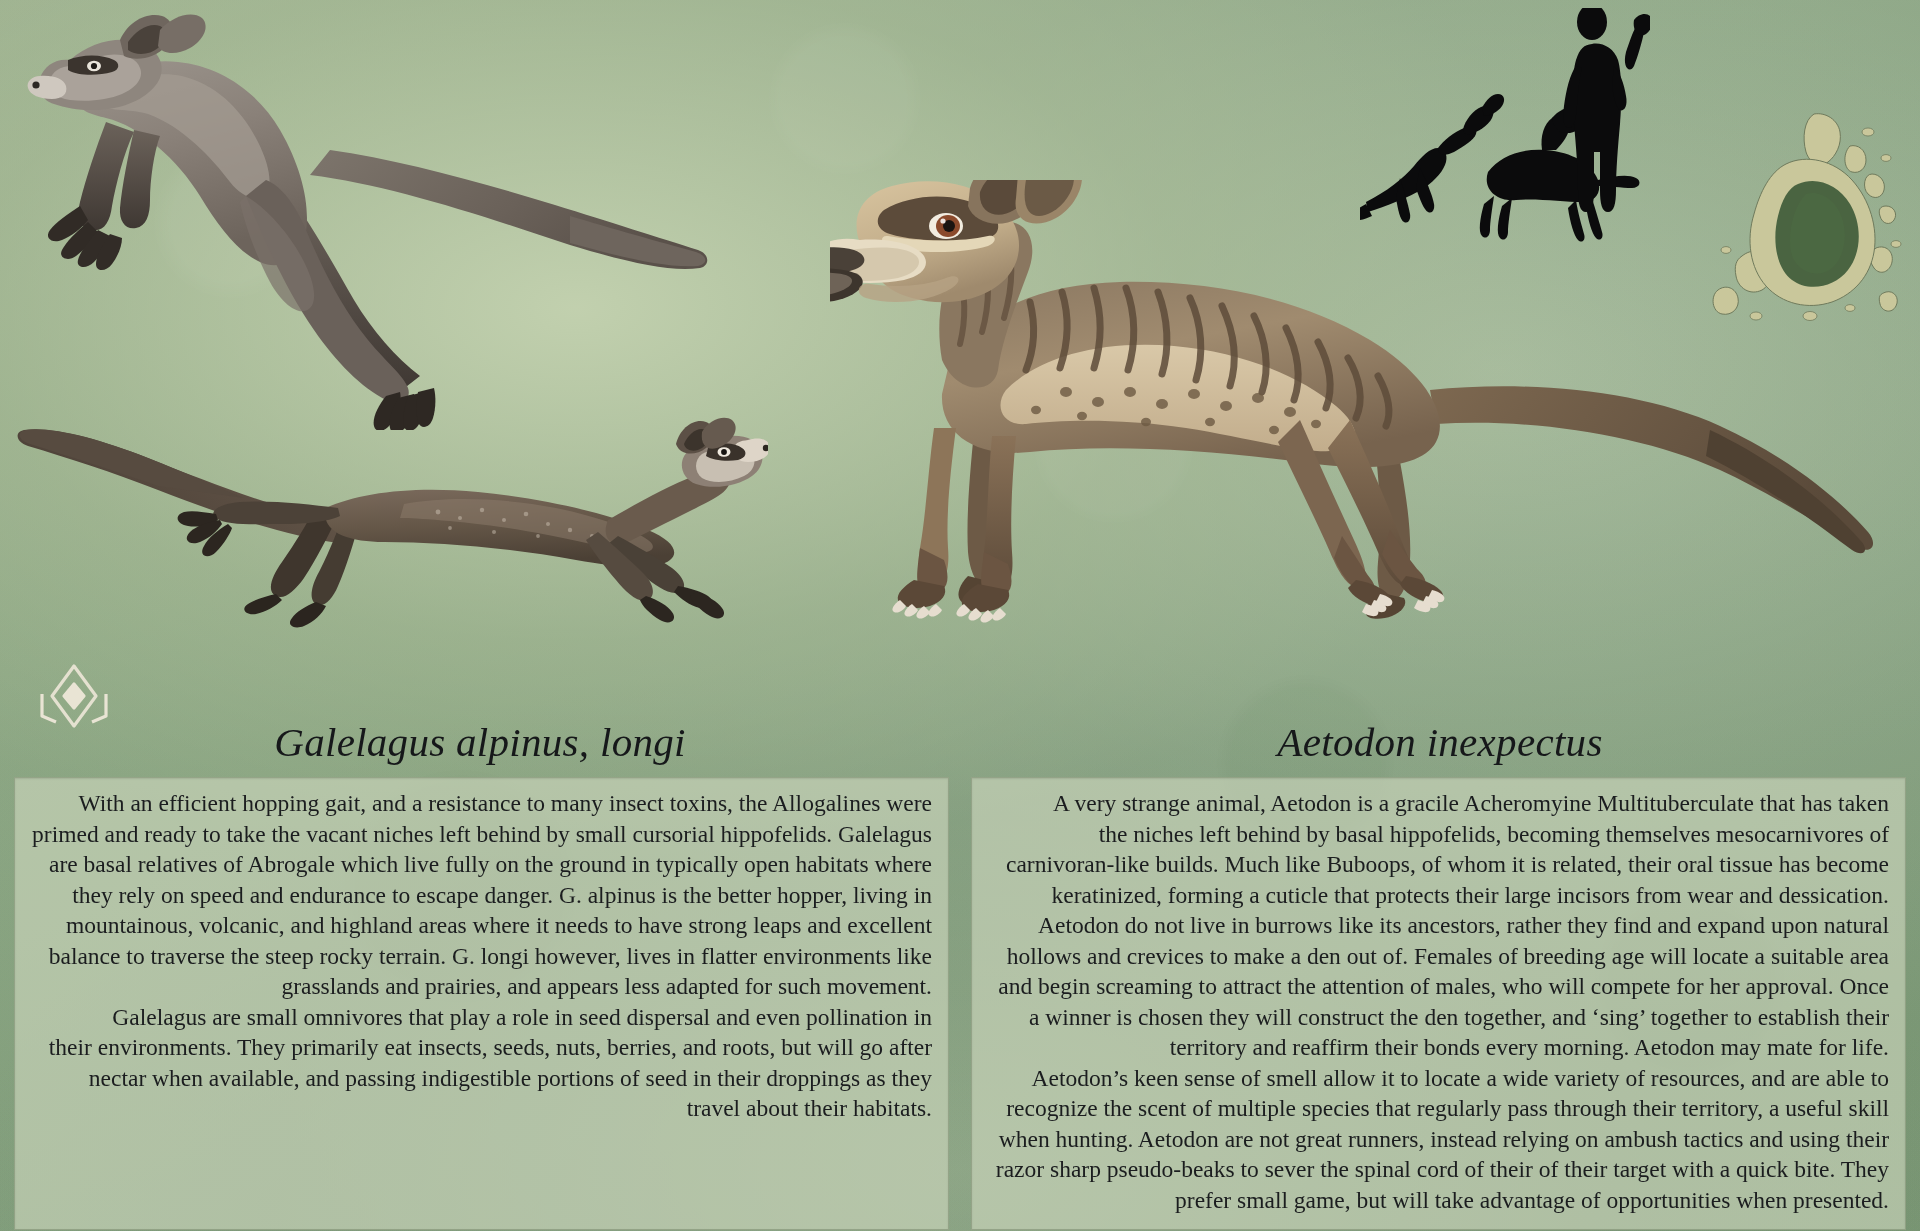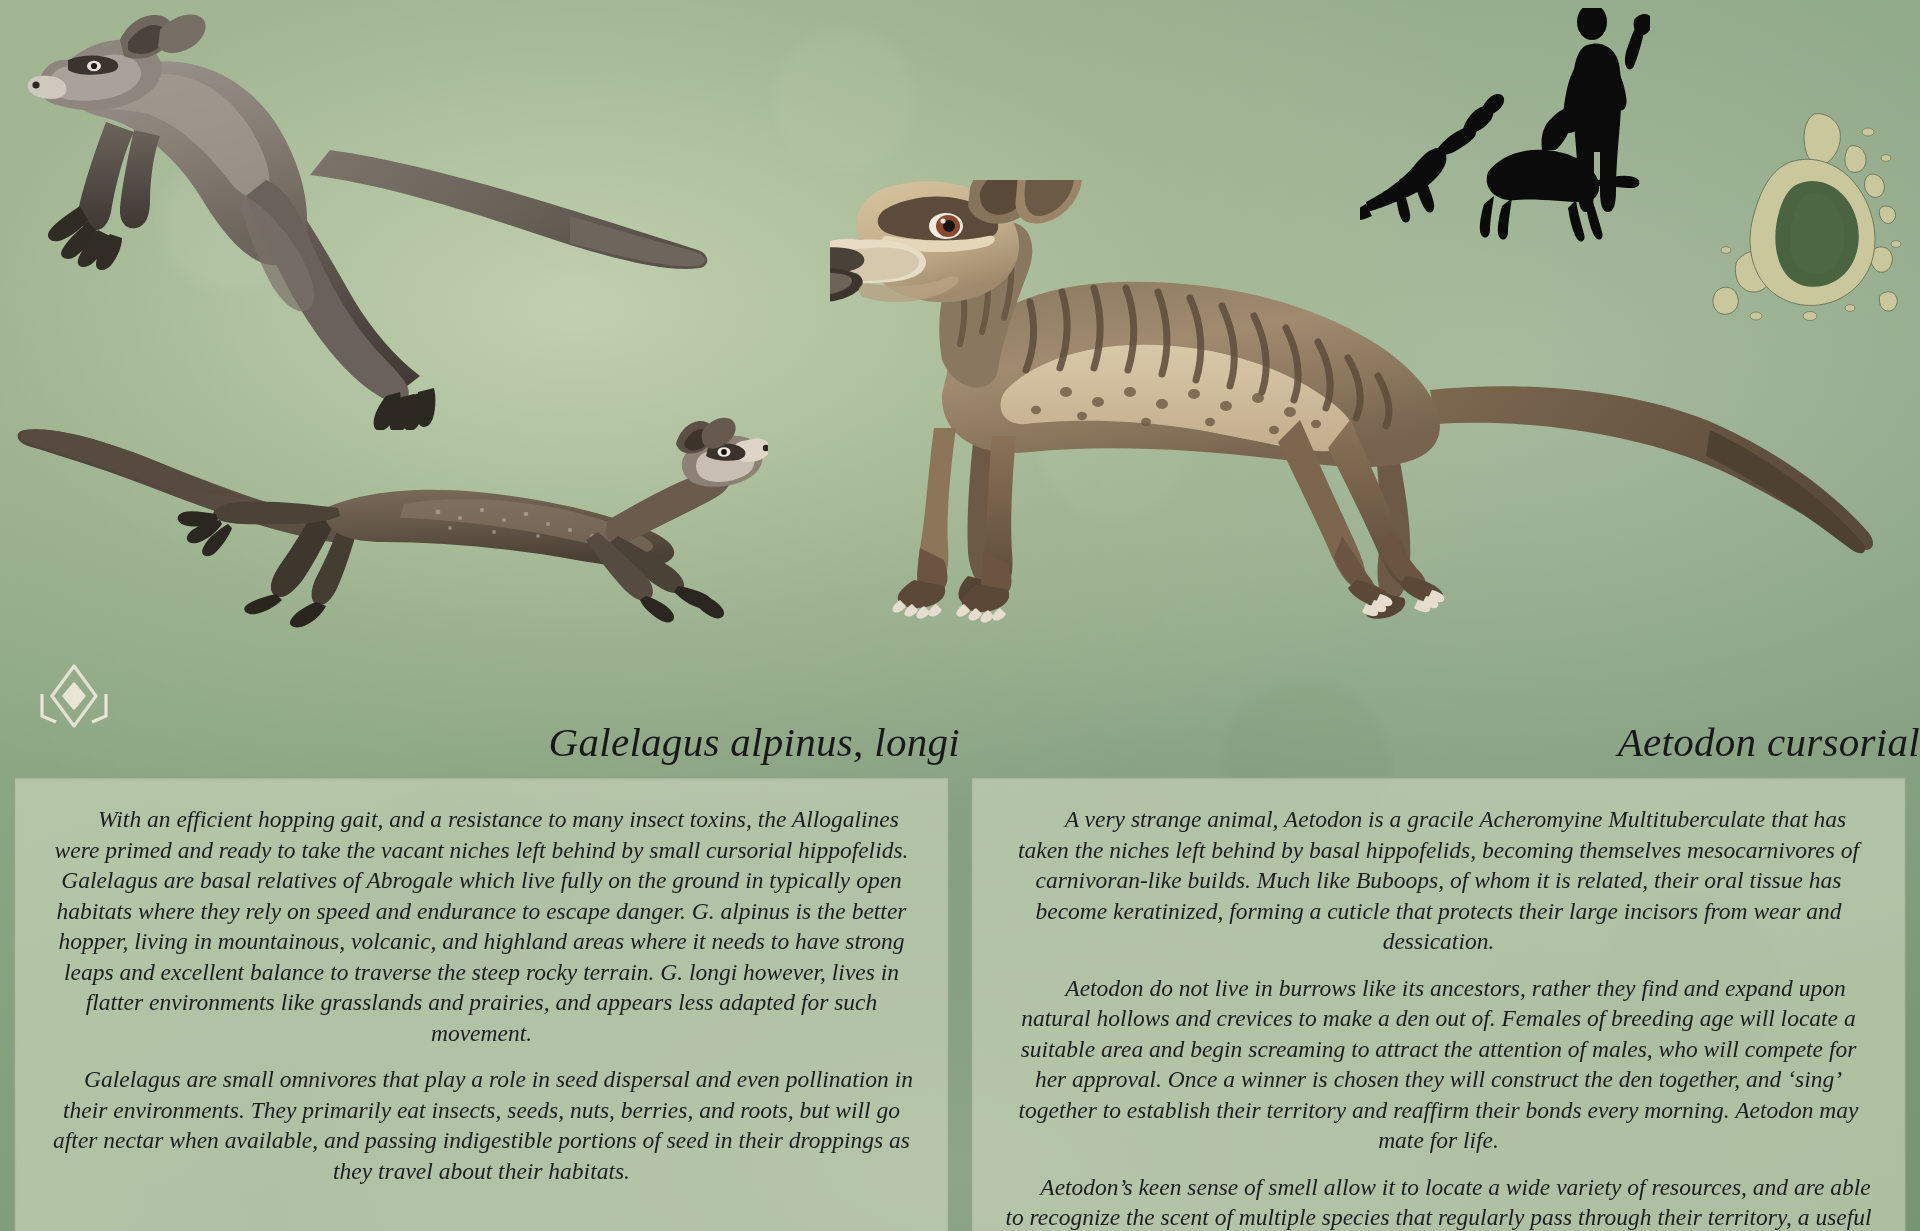--- a/index.html
+++ b/index.html
@@ -32,21 +32,21 @@
       radial-gradient(circle at 58% 36%, rgba(255,255,255,0.07) 0 5%, rgba(0,0,0,0) 6%);
     pointer-events: none;
     mix-blend-mode: soft-light;
   }
   .titles {
     position: absolute;
     left: 0; right: 0;
     top: 718px;
     display: flex;
   }
-  .title-cell { width: 50%; text-align: right; }
+  .title-cell { width: 50%; text-align: center; }
   .sp-title {
     font-size: 41px;
     font-style: italic;
     color: #16181a;
     letter-spacing: .3px;
     font-family: "Liberation Serif", serif;
   }
   .columns {
     position: absolute;
     left: 0; right: 0;
@@ -58,28 +58,27 @@
   }
   .panel {
     width: 50%;
     background: rgba(206,216,190,0.62);
     border: 1px solid rgba(120,136,108,0.55);
     box-shadow: 0 1px 2px rgba(0,0,0,0.10) inset;
     padding: 10px 16px 14px 16px;
     box-sizing: border-box;
   }
   .panel p {
-    margin: 16px;
+    margin: 0;
     text-indent: 34px;
     font-size: 23.5px;
     line-height: 30.5px;
     color: #1b1d1f;
-    text-align: center;
+    text-align: right;
     font-family: "Liberation Serif", serif;
-    font-style: italic;
   }
   
   .art { position: absolute; }
   .logo { position: absolute; left: 34px; top: 660px; width: 80px; height: 72px; }
 
   .scale-group { position: absolute; left: 1360px; top: 8px; width: 290px; height: 250px; }
   .map { position: absolute; left: 1690px; top: 110px; width: 215px; height: 235px; }
 </style>
 </head>
 <body>
@@ -473,21 +472,21 @@
       <path d="M8,34 L8,56 L22,62"></path>
       <path d="M72,34 L72,56 L58,62"></path>
     </g>
   </svg>
 
   <div class="titles">
     <div class="title-cell">
       <span class="sp-title">Galelagus alpinus, longi</span>
     </div>
     <div class="title-cell">
-      <span class="sp-title">Aetodon cursorial</span>
+      <span class="sp-title">Aetodon inexpectus</span>
     </div>
   </div>
 
   <div class="columns">
     <div class="panel">
       <p>With an efficient hopping gait, and a resistance to many insect toxins, the Allogalines were primed and ready to take the vacant niches left behind by small cursorial hippofelids. Galelagus are basal relatives of Abrogale which live fully on the ground in typically open habitats where they rely on speed and endurance to escape danger. G. alpinus is the better hopper, living in mountainous, volcanic, and highland areas where it needs to have strong leaps and excellent balance to traverse the steep rocky terrain. G. longi however, lives in flatter environments like grasslands and prairies, and appears less adapted for such movement.</p>
       <p>Galelagus are small omnivores that play a role in seed dispersal and even pollination in their environments. They primarily eat insects, seeds, nuts, berries, and roots, but will go after nectar when available, and passing indigestible portions of seed in their droppings as they travel about their habitats.</p>
     </div>
     <div class="panel">
       <p>A very strange animal, Aetodon is a gracile Acheromyine Multituberculate that has taken the niches left behind by basal hippofelids, becoming themselves mesocarnivores of carnivoran-like builds. Much like Buboops, of whom it is related, their oral tissue has become keratinized, forming a cuticle that protects their large incisors from wear and dessication.</p>

